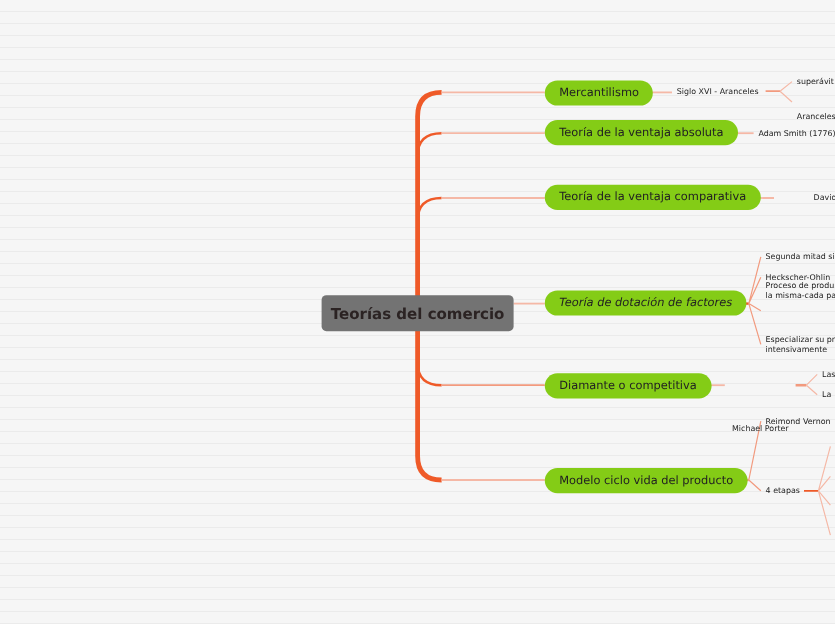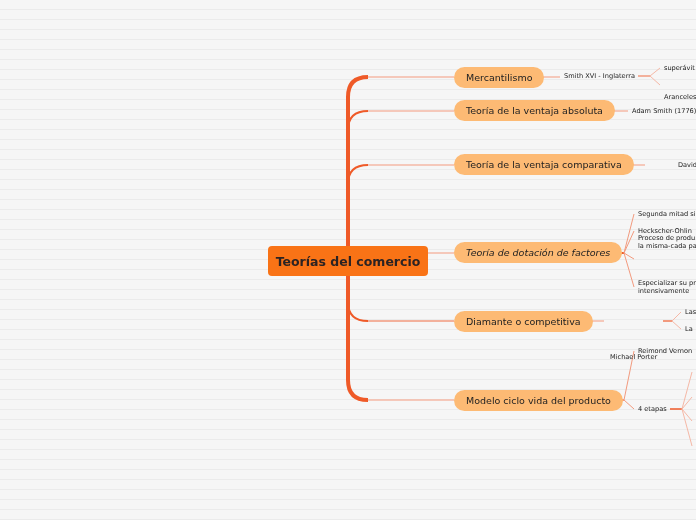--- a/index.html
+++ b/index.html
@@ -7,26 +7,26 @@
     width: 696px; height: 520px; overflow: hidden; position: relative;
     background-color: #f6f6f6;
     background-image: repeating-linear-gradient(to bottom, #f6f6f6 0px, #f6f6f6 9px, #ebebeb 9px, #ebebeb 10px);
     font-family: "DejaVu Sans", sans-serif;
     color: #2a2a2a;
   }
   svg.lines { position: absolute; left: 0; top: 0; width: 696px; height: 520px; }
   .node { position: absolute; box-sizing: border-box; white-space: nowrap; }
   .root {
     left: 268px; top: 246px; width: 160px; height: 30px;
-    background: #f97316; border-radius: 4px;
+    background: #737373; border-radius: 4px;
     font-weight: bold; font-size: 12.5px; color: #2b2323;
     display: flex; align-items: center; justify-content: center;
   }
   .main {
-    height: 21px; background: #fdba74; border-radius: 11px;
+    height: 21px; background: #84cc16; border-radius: 11px;
     font-size: 9.5px; color: #222;
     display: flex; align-items: center; padding: 0 12px;
   }
   .leaf { font-size: 6.6px; color: #222; line-height: 8px; }
 </style>
 </head>
 <body>
 
 <svg class="lines" viewBox="0 0 696 520">
 
@@ -81,21 +81,21 @@
   <span>Teoría de dotación de factores</span>
 </div>
 <div class="node main" style="left:454px; top:311px;">
   <span>Diamante o competitiva</span>
 </div>
 <div class="node main" style="left:454px; top:390px;">
   <span>Modelo ciclo vida del producto</span>
 </div>
 
 <div class="node leaf" style="left:564px; top:72px;">
-  <span>Smith XVI - Inglaterra</span>
+  <span>Siglo XVI - Aranceles</span>
 </div>
 <div class="node leaf" style="left:664px; top:64px;">
   <span>superávit</span>
 </div>
 <div class="node leaf" style="left:664px; top:93px;">
   <span>Aranceles</span>
 </div>
 
 <div class="node leaf" style="left:632px; top:107px;">
   <span>Adam Smith (1776)</span>

